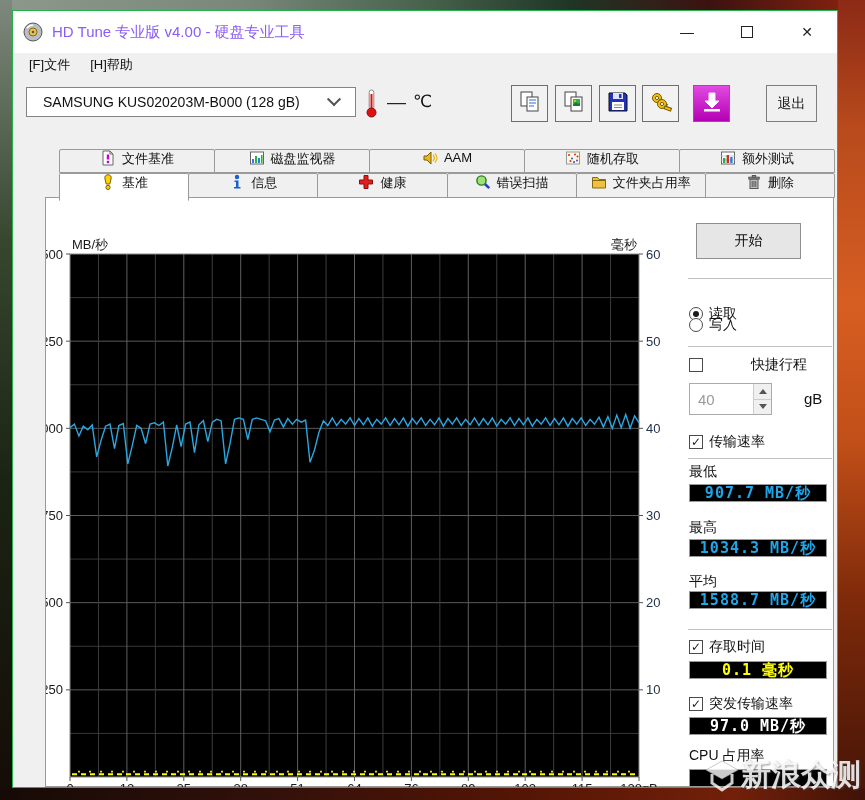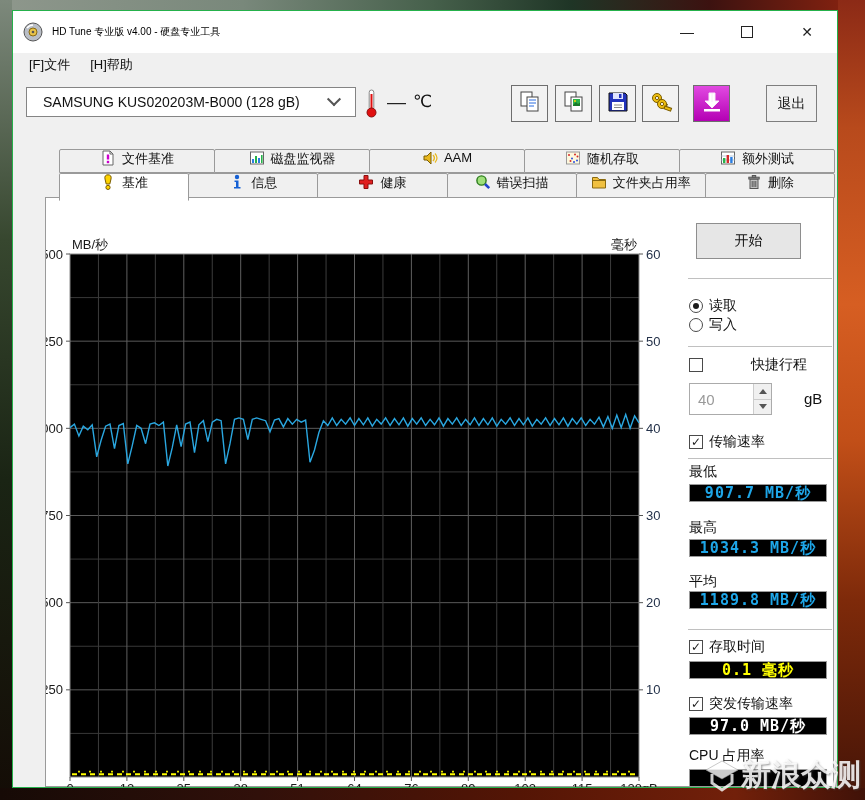--- a/index.html
+++ b/index.html
@@ -17,21 +17,21 @@
     background:linear-gradient(90deg,#160a06 0%,#31100a 30%,#541505 60%,#72200a 85%,#401208 100%);}
   .desktop-left{position:absolute;left:0;top:0;width:12px;height:800px;
     background:linear-gradient(180deg,#7d897c 0%,#37472f 30%,#1a2414 60%,#140c06 100%);}
 
   
   .window{position:absolute;left:12px;top:10px;width:826px;height:778px;
     box-sizing:border-box;border:1px solid var(--accent-green,#25b14b);
     background:#f0f0f0;overflow:hidden;}
   .titlebar{height:42px;background:#ffffff;display:flex;align-items:center;padding-left:10px;}
   .title-icon{width:20px;height:20px;flex:0 0 auto;}
-  .title-text{margin-left:9px;font-size:10px;color:#000000;white-space:nowrap;}
+  .title-text{margin-left:9px;font-size:15px;color:#8b5cf6;white-space:nowrap;}
   .win-controls{margin-left:auto;display:flex;height:100%;}
   .win-btn{width:60px;height:100%;display:flex;align-items:center;justify-content:center;
     font-size:14px;color:#222;}
   .max-glyph{width:10px;height:10px;border:1px solid #222;display:inline-block;}
 
   .menubar{height:24px;background:#f0f0f0;display:flex;align-items:center;padding-left:6px;font-size:13px;color:#111;}
   .menu-item{padding:2px 10px;}
 
   
   .toolbar{position:relative;height:72px;}
@@ -411,21 +411,21 @@
           <line x1="32" y1="573.6283333333333" x2="589" y2="573.6283333333333" stroke="#ffff00" stroke-width="1.6" stroke-dasharray="2 9" opacity="0.9"></line>
         </svg></div>
   </div>
 
   <div class="side-panel">
     <div class="sp btn-start">
       <span>开始</span>
     </div>
     <div class="sp sep" style="top:81px;"></div>
 
-    <div class="sp opt" style="top:100px;">
+    <div class="sp opt" style="top:108px;">
       <span class="radio sel"></span>
       <span>读取</span>
     </div>
     <div class="sp opt" style="top:119px;">
       <span class="radio"></span>
       <span>写入</span>
     </div>
     <div class="sp sep" style="top:149px;"></div>
 
     <div class="sp opt" style="top:159px;gap:48px;">
@@ -454,21 +454,21 @@
     <span class="sp lbl" style="top:266px;">最低</span>
     <div class="sp lcd speed" style="top:287px;">
       <span>907.7 MB/秒</span>
     </div>
     <span class="sp lbl" style="top:322px;">最高</span>
     <div class="sp lcd speed" style="top:342px;">
       <span>1034.3 MB/秒</span>
     </div>
     <span class="sp lbl" style="top:376px;">平均</span>
     <div class="sp lcd speed" style="top:394px;">
-      <span>1189.8 MB/秒</span>
+      <span>1588.7 MB/秒</span>
     </div>
 
     <div class="sp sep" style="top:432px;"></div>
     <div class="sp opt" style="top:441px;">
       <span class="checkbox checked">✓</span>
       <span>存取时间</span>
     </div>
     <div class="sp lcd access" style="top:464px;">
       <span>0.1 毫秒</span>
     </div>

